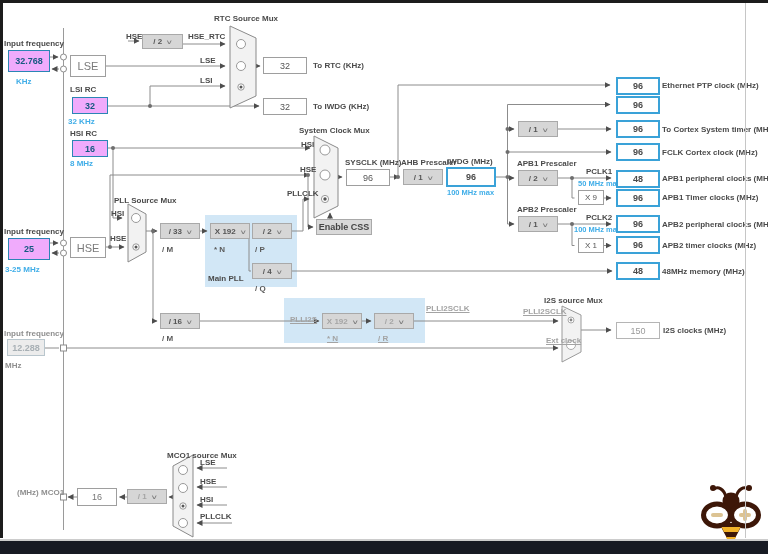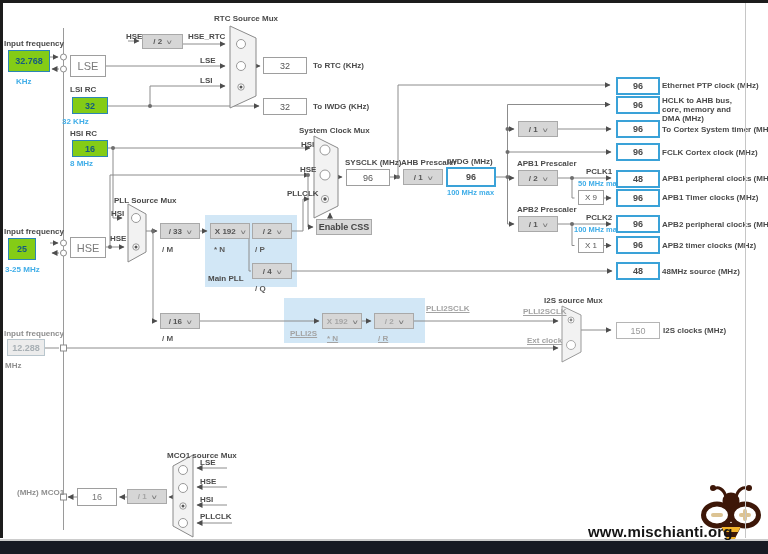--- a/index.html
+++ b/index.html
@@ -8,21 +8,21 @@
   .abs{position:absolute;}
   .lbl{position:absolute;font-size:8px;font-weight:bold;color:#4a4a4a;white-space:nowrap;line-height:1.15;}
   .lbl.light{color:#a3a3a3;text-decoration:underline;}
   .lbl.blue{color:#41aee8;}
   .lbl.sub{font-weight:bold;color:#5a5a5a;}
   .vbox{position:absolute;background:#fff;border:1px solid #9e9e9e;box-sizing:border-box;
         font-size:9px;color:#555;display:flex;align-items:center;justify-content:center;}
   .vbox.dis{border-color:#b5b5b5;color:#9a9a9a;}
   .obox{position:absolute;background:#fff;border:2px solid #3aa2d8;box-sizing:border-box;
         font-size:9px;font-weight:bold;color:#4a4a4a;display:flex;align-items:center;justify-content:center;}
-  .bbox{position:absolute;background:#84cc16;border:1px solid #2b85b5;box-sizing:border-box;
+  .bbox{position:absolute;background:#f0abfc;border:1px solid #2b85b5;box-sizing:border-box;
         font-size:9px;font-weight:bold;color:#155a80;display:flex;align-items:center;justify-content:center;}
   .bbox.dis{background:#ececec;border-color:#b9c6cd;color:#a8b0b5;}
   .dd{position:absolute;background:#d6d6d6;border:1px solid #a9a9a9;box-sizing:border-box;
       font-size:8px;font-weight:bold;color:#555;display:flex;align-items:center;justify-content:center;gap:5px;}
   .dd .car{font-size:6px;color:#7d7d7d;transform:scaleX(1.7);font-weight:normal;}
   .dd.dis{color:#a5a5a5;}
   .btn{position:absolute;background:#d9d9d9;border:1px solid #a9a9a9;box-sizing:border-box;
        font-size:9px;font-weight:bold;color:#454545;display:flex;align-items:center;justify-content:center;}
   .frame-top{position:absolute;left:0;top:0;width:768px;height:3px;background:#1c1c1c;}
   .frame-left{position:absolute;left:0;top:3px;width:3px;height:535px;background:#1c1c1c;}
@@ -209,21 +209,21 @@
   <div class="lbl" style="left:188px;top:32px">HSE_RTC</div>
   <div class="lbl" style="left:200px;top:56px">LSE</div>
   <div class="lbl" style="left:200px;top:76px">LSI</div>
   <div class="vbox" style="left:263px;top:57px;width:44px;height:17px">32</div>
   <div class="lbl" style="left:313px;top:61px">To RTC (KHz)</div>
   <div class="vbox" style="left:263px;top:98px;width:44px;height:17px">32</div>
   <div class="lbl" style="left:313px;top:102px">To IWDG (KHz)</div>
 
   <div class="lbl" style="left:70px;top:85px">LSI RC</div>
   <div class="bbox" style="left:72px;top:97px;width:36px;height:17px">32</div>
-  <div class="lbl blue" style="left:62px;top:117px">32 KHz</div>
+  <div class="lbl blue" style="left:68px;top:117px">32 KHz</div>
   <div class="lbl" style="left:70px;top:129px">HSI RC</div>
   <div class="bbox" style="left:72px;top:140px;width:36px;height:17px">16</div>
   <div class="lbl blue" style="left:70px;top:159px">8 MHz</div>
 
   <div class="lbl" style="left:299px;top:126px">System Clock Mux</div>
   <div class="lbl" style="left:301px;top:140px">HSI</div>
   <div class="lbl" style="left:300px;top:165px">HSE</div>
   <div class="lbl" style="left:287px;top:189px">PLLCLK</div>
   <div class="btn" style="left:316px;top:219px;width:56px;height:16px">Enable CSS</div>
 
@@ -258,57 +258,56 @@
   </div>
   <div class="lbl sub" style="left:255px;top:245px">/ P</div>
   <div class="dd" style="left:252px;top:263px;width:40px;height:16px">
     <span>/ 4</span>
       <span class="car">∨</span>
   </div>
   <div class="lbl sub" style="left:255px;top:284px">/ Q</div>
   <div class="lbl" style="left:208px;top:274px">Main PLL</div>
 
   <div class="lbl" style="left:4px;top:227px">Input frequency</div>
-  <div class="bbox" style="left:8px;top:238px;width:28px;height:22px">25</div>
+  <div class="bbox" style="left:8px;top:238px;width:42px;height:22px">25</div>
   <div class="lbl blue" style="left:5px;top:265px">3-25 MHz</div>
   <div class="vbox" style="left:70px;top:237px;width:36px;height:21px;font-size:11px;color:#7a7a7a">HSE</div>
 
   <div class="dd" style="left:160px;top:313px;width:40px;height:16px">
     <span>/ 16</span>
       <span class="car">∨</span>
   </div>
   <div class="lbl sub" style="left:162px;top:334px">/ M</div>
   <div class="dd dis" style="left:322px;top:313px;width:40px;height:16px">
     <span>X 192</span>
       <span class="car">∨</span>
   </div>
   <div class="lbl light" style="left:327px;top:334px">* N</div>
   <div class="dd dis" style="left:374px;top:313px;width:40px;height:16px">
     <span>/ 2</span>
       <span class="car">∨</span>
   </div>
   <div class="lbl light" style="left:378px;top:334px">/ R</div>
-  <div class="lbl light" style="left:290px;top:329px">PLLI2S</div>
+  <div class="lbl light" style="left:290px;top:315px">PLLI2S</div>
   <div class="lbl light" style="left:426px;top:304px">PLLI2SCLK</div>
   <div class="lbl light" style="left:523px;top:307px">PLLI2SCLK</div>
 
   <div class="lbl" style="left:544px;top:296px">I2S source Mux</div>
-  <div class="lbl light" style="left:527px;top:336px">Ext clock</div>
+  <div class="lbl light" style="left:546px;top:336px">Ext clock</div>
   <div class="vbox dis" style="left:616px;top:322px;width:44px;height:17px">150</div>
   <div class="lbl" style="left:663px;top:326px">I2S clocks (MHz)</div>
 
   <div class="lbl" style="left:4px;top:329px;color:#8f8f8f">Input frequency</div>
   <div class="bbox dis" style="left:7px;top:339px;width:38px;height:17px">12.288</div>
   <div class="lbl" style="left:5px;top:361px;color:#8f8f8f">MHz</div>
 
   <div class="obox" style="left:616px;top:77px;width:44px;height:18px">96</div>
   <div class="lbl" style="left:662px;top:81px">Ethernet PTP clock (MHz)</div>
 
   <div class="obox" style="left:616px;top:96px;width:44px;height:18px">96</div>
-  <div class="lbl wrap" style="left:662px;top:96px;width:84px">HCLK to AHB bus, core, memory and DMA (MHz)</div>
 
   <div class="dd" style="left:518px;top:121px;width:40px;height:16px">
     <span>/ 1</span>
       <span class="car">∨</span>
   </div>
   <div class="obox" style="left:616px;top:120px;width:44px;height:18px">96</div>
   <div class="lbl" style="left:662px;top:125px">To Cortex System timer (MHz)</div>
 
   <div class="obox" style="left:616px;top:143px;width:44px;height:18px">96</div>
   <div class="lbl" style="left:662px;top:148px">FCLK Cortex clock (MHz)</div>
@@ -335,34 +334,33 @@
   <div class="lbl" style="left:586px;top:213px">PCLK2</div>
   <div class="lbl blue" style="left:574px;top:226px;font-size:7.5px">100 MHz max</div>
   <div class="obox" style="left:616px;top:215px;width:44px;height:18px">96</div>
   <div class="lbl" style="left:662px;top:220px">APB2 peripheral clocks (MHz)</div>
 
   <div class="vbox" style="left:578px;top:238px;width:26px;height:15px;font-size:8px">X 1</div>
   <div class="obox" style="left:616px;top:236px;width:44px;height:18px">96</div>
   <div class="lbl" style="left:662px;top:241px">APB2 timer clocks (MHz)</div>
 
   <div class="obox" style="left:616px;top:262px;width:44px;height:18px">48</div>
-  <div class="lbl" style="left:662px;top:267px">48MHz source (MHz)</div>
+  <div class="lbl" style="left:662px;top:267px">48MHz memory (MHz)</div>
 
   <div class="lbl" style="left:167px;top:451px">MCO1 source Mux</div>
   <div class="lbl" style="left:200px;top:458px">LSE</div>
   <div class="lbl" style="left:200px;top:477px">HSE</div>
   <div class="lbl" style="left:200px;top:495px">HSI</div>
   <div class="lbl" style="left:200px;top:512px">PLLCLK</div>
   <div class="dd dis" style="left:127px;top:489px;width:40px;height:15px">
     <span>/ 1</span>
       <span class="car">∨</span>
   </div>
   <div class="vbox" style="left:77px;top:488px;width:40px;height:18px;color:#777">16</div>
   <div class="lbl" style="left:17px;top:488px;color:#8f8f8f">(MHz) MCO1</div>
 
   <div class="frame-top"></div>
   <div class="frame-left"></div>
   <div class="canvas-right"></div>
   <div class="canvas-bottom"></div>
   <div class="bottom-bar"></div>
-  <div class="footer-site">www.mischianti.org</div>
 
 </div>
 
 </body></html>

